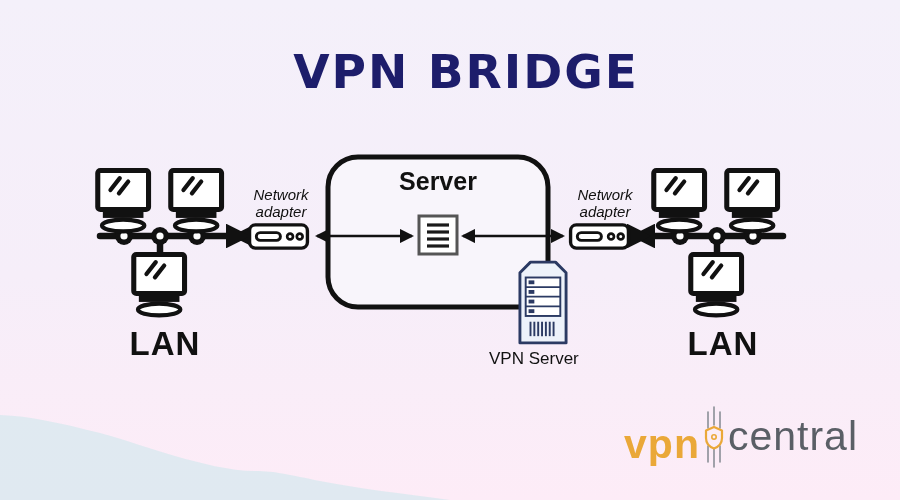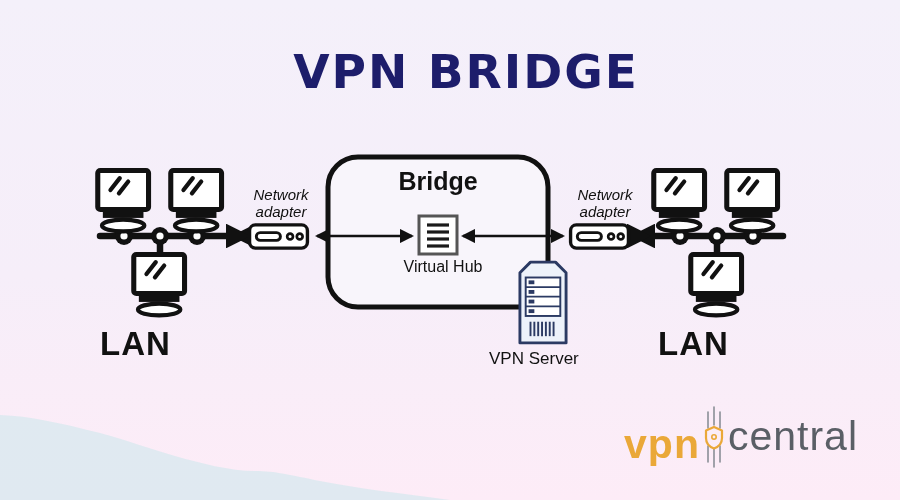--- a/index.html
+++ b/index.html
@@ -15,21 +15,21 @@
     font-size:47px;font-weight:800;letter-spacing:2px;color:#1d1d6b;padding-left:26px;
   }
   .diagram-svg{position:absolute;left:0;top:0;width:900px;height:500px;}
   .lbl{position:absolute;color:#111;}
   .lbl-adapter{width:90px;text-align:center;font-size:15px;line-height:1.15;font-style:italic;}
   .lbl-adapter-left{left:236px;top:186px;}
   .lbl-adapter-right{left:560px;top:186px;}
   .lbl-bridge{left:328px;top:167px;width:220px;text-align:center;font-size:25px;font-weight:bold;}
   .lbl-hub{left:378px;top:258px;width:130px;text-align:center;font-size:16px;}
   .lbl-server{left:489px;top:349px;width:120px;text-align:left;font-size:17px;}
-  .lbl-lan{width:130px;font-size:33px;font-weight:bold;letter-spacing:1px;}
+  .lbl-lan{width:130px;text-align:center;font-size:33px;font-weight:bold;letter-spacing:1px;}
   .lbl-lan-left{left:100px;top:325px;}
   .lbl-lan-right{left:658px;top:325px;}
   .logo{
     position:absolute;right:42px;bottom:32px;display:flex;align-items:center;
     font-family:"Liberation Sans","DejaVu Sans",sans-serif;
   }
   .logo-vpn{color:#eaa838;font-size:41px;font-weight:800;letter-spacing:1px;margin-top:16px;}
   .logo-central{color:#5a5f66;font-size:41px;font-weight:400;letter-spacing:1px;}
   .logo-sep{width:24px;height:62px;margin:0 2px;}
 </style>
@@ -148,22 +148,21 @@
         <line x1="427" y1="239" x2="449" y2="239"></line>
         <line x1="427" y1="246" x2="449" y2="246"></line>
       </g>
     </g>
 
     <use href="#server" x="518" y="260" width="50" height="85"></use>
   </svg>
 
   <div class="lbl lbl-adapter lbl-adapter-left">Network adapter</div>
   <div class="lbl lbl-adapter lbl-adapter-right">Network adapter</div>
-  <div class="lbl lbl-bridge">Bridge</div>
-  <div class="lbl lbl-hub">Virtual Hub</div>
+  <div class="lbl lbl-bridge">Server</div>
   <div class="lbl lbl-server">VPN Server</div>
   <div class="lbl lbl-lan lbl-lan-left">LAN</div>
   <div class="lbl lbl-lan lbl-lan-right">LAN</div>
 
   <div class="logo">
     <span class="logo-vpn">vpn</span>
     <svg class="logo-sep" viewBox="0 0 24 62">
       <g stroke="#8a8f96" stroke-width="1.6" stroke-linecap="round">
         <line x1="6" y1="6" x2="6" y2="22"></line>
         <line x1="6" y1="40" x2="6" y2="56"></line>

